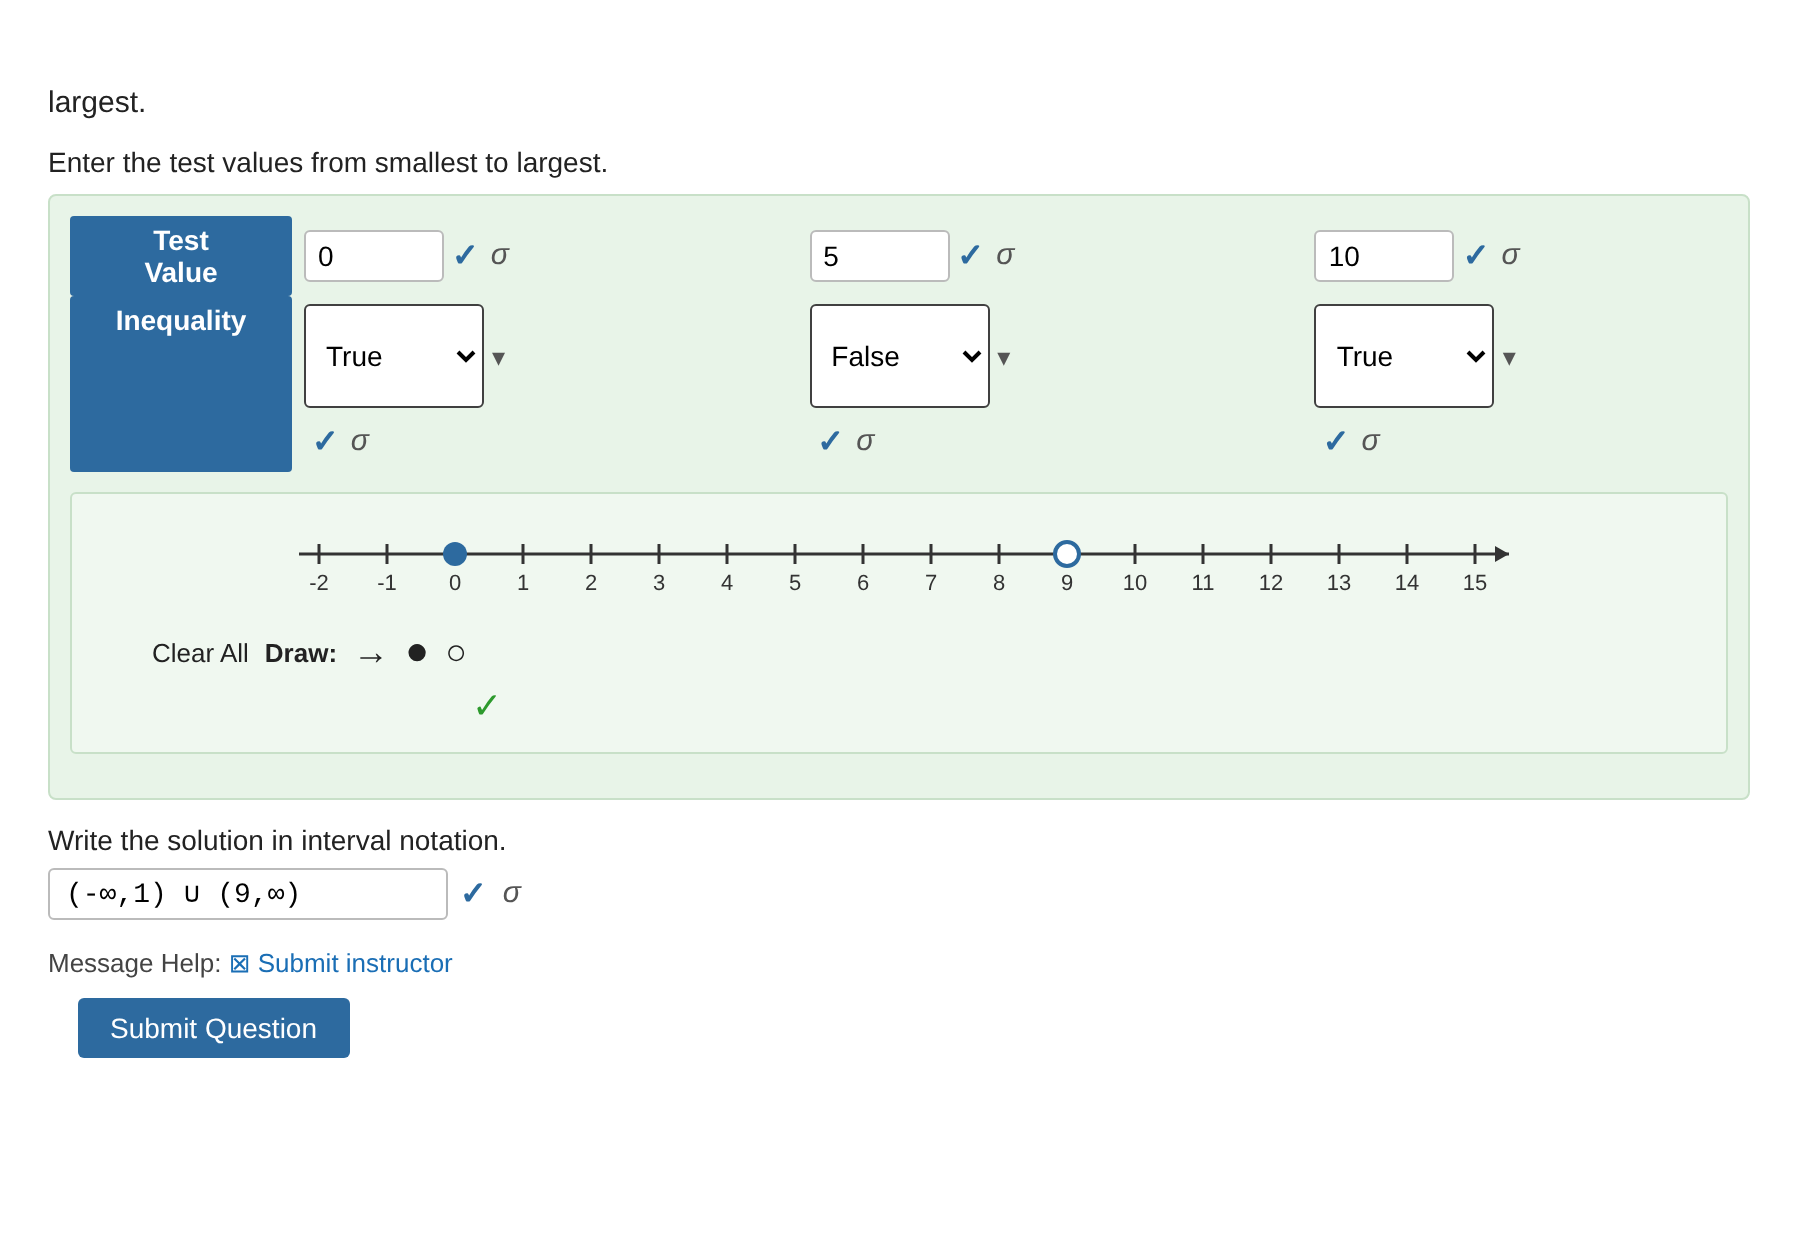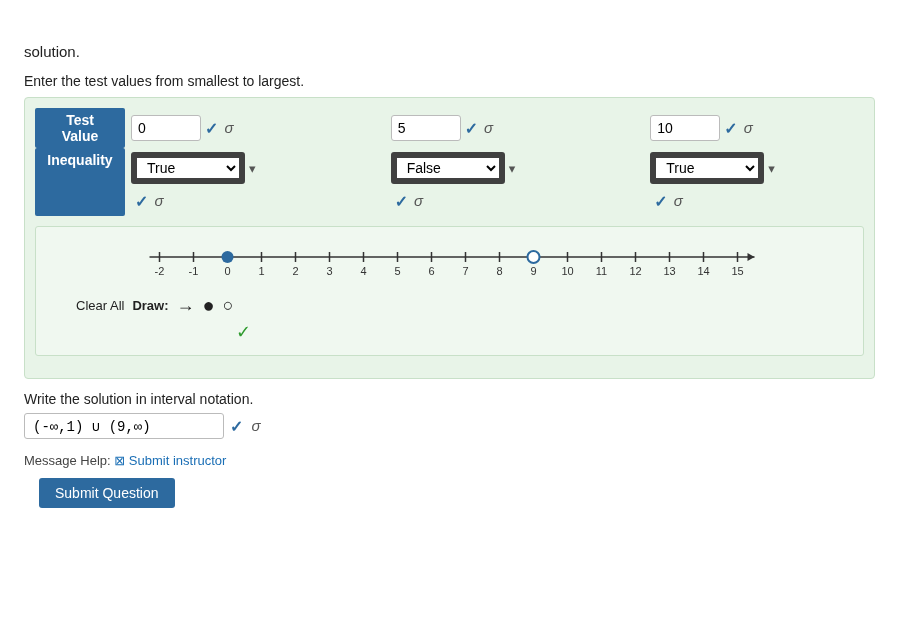--- a/index.html
+++ b/index.html
@@ -37,21 +37,21 @@
       padding: 4px 6px;
       vertical-align: middle;
     }
     .row-header {
       background: #2d6a9f;
       color: #fff;
       font-weight: bold;
       font-size: 14px;
       text-align: center;
       padding: 8px 10px;
-      width: 90px;
+      width: 111px;
       border-radius: 2px;
     }
     .cell-group {
       display: flex;
       align-items: center;
       gap: 4px;
     }
     .test-input {
       width: 70px;
       border: 1px solid #bbb;
@@ -80,26 +80,26 @@
       gap: 4px;
       flex-direction: column;
       align-items: flex-start;
     }
     .dropdown-row {
       display: flex;
       align-items: center;
       gap: 4px;
     }
     select.ineq-select {
-      border: 6px solid #404040;
+      border: 1px solid #404040;
       border-radius: 3px;
-      padding: 1px 6px;
+      padding: 16px 6px;
       font-size: 14px;
       background: #fff;
-      width: 114px;
+      width: 90px;
     }
     .check-sigma-row {
       display: flex;
       align-items: center;
       gap: 4px;
       margin-top: 2px;
       padding-left: 4px;
     }
     
     .number-line-area {
@@ -206,21 +206,21 @@
     .sigma-char { font-style: italic; font-size: 15px; }
     .col-spacer { width: 40px; }
   </style>
 </head>
 <body>
 
 
 
 <p class="instructions">
   <br>
-  <span>solution.</span>
+  <span>largest.</span>
 </p>
 
 <p class="enter-label">Enter the test values from smallest to largest.</p>
 
 <div class="main-table-wrapper">
   <table class="test-table">
     <tbody>
         <tr>
       <td class="row-header">Test<br>Value</td>
 

